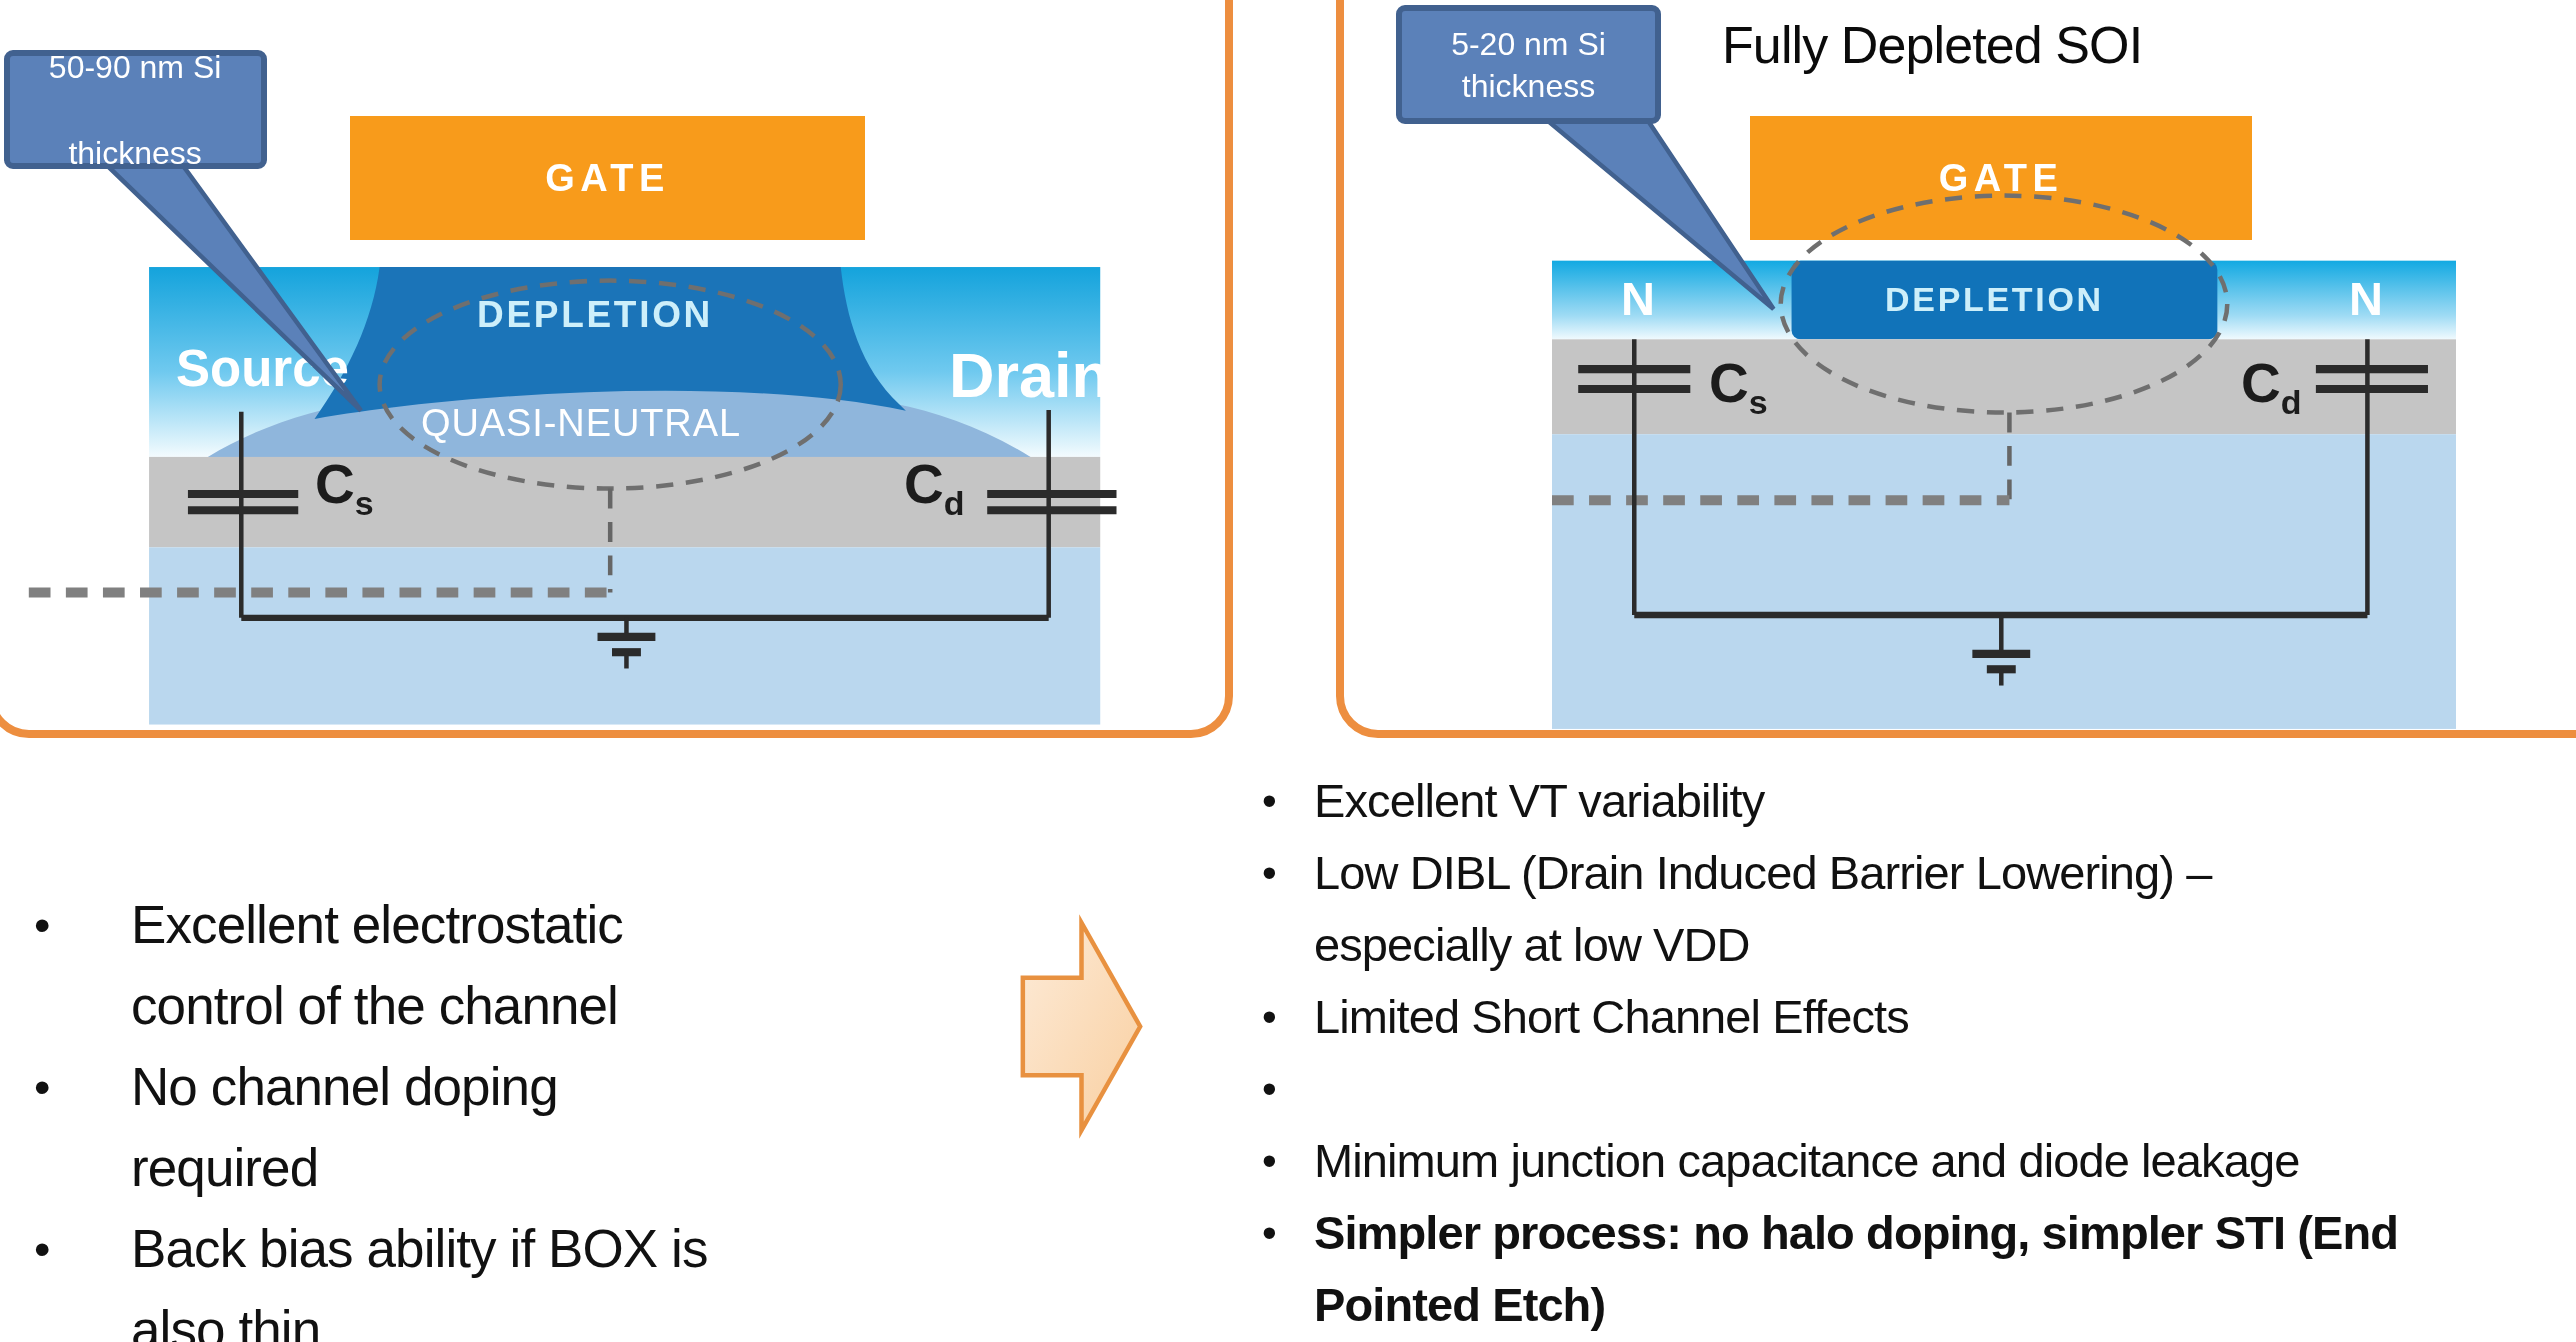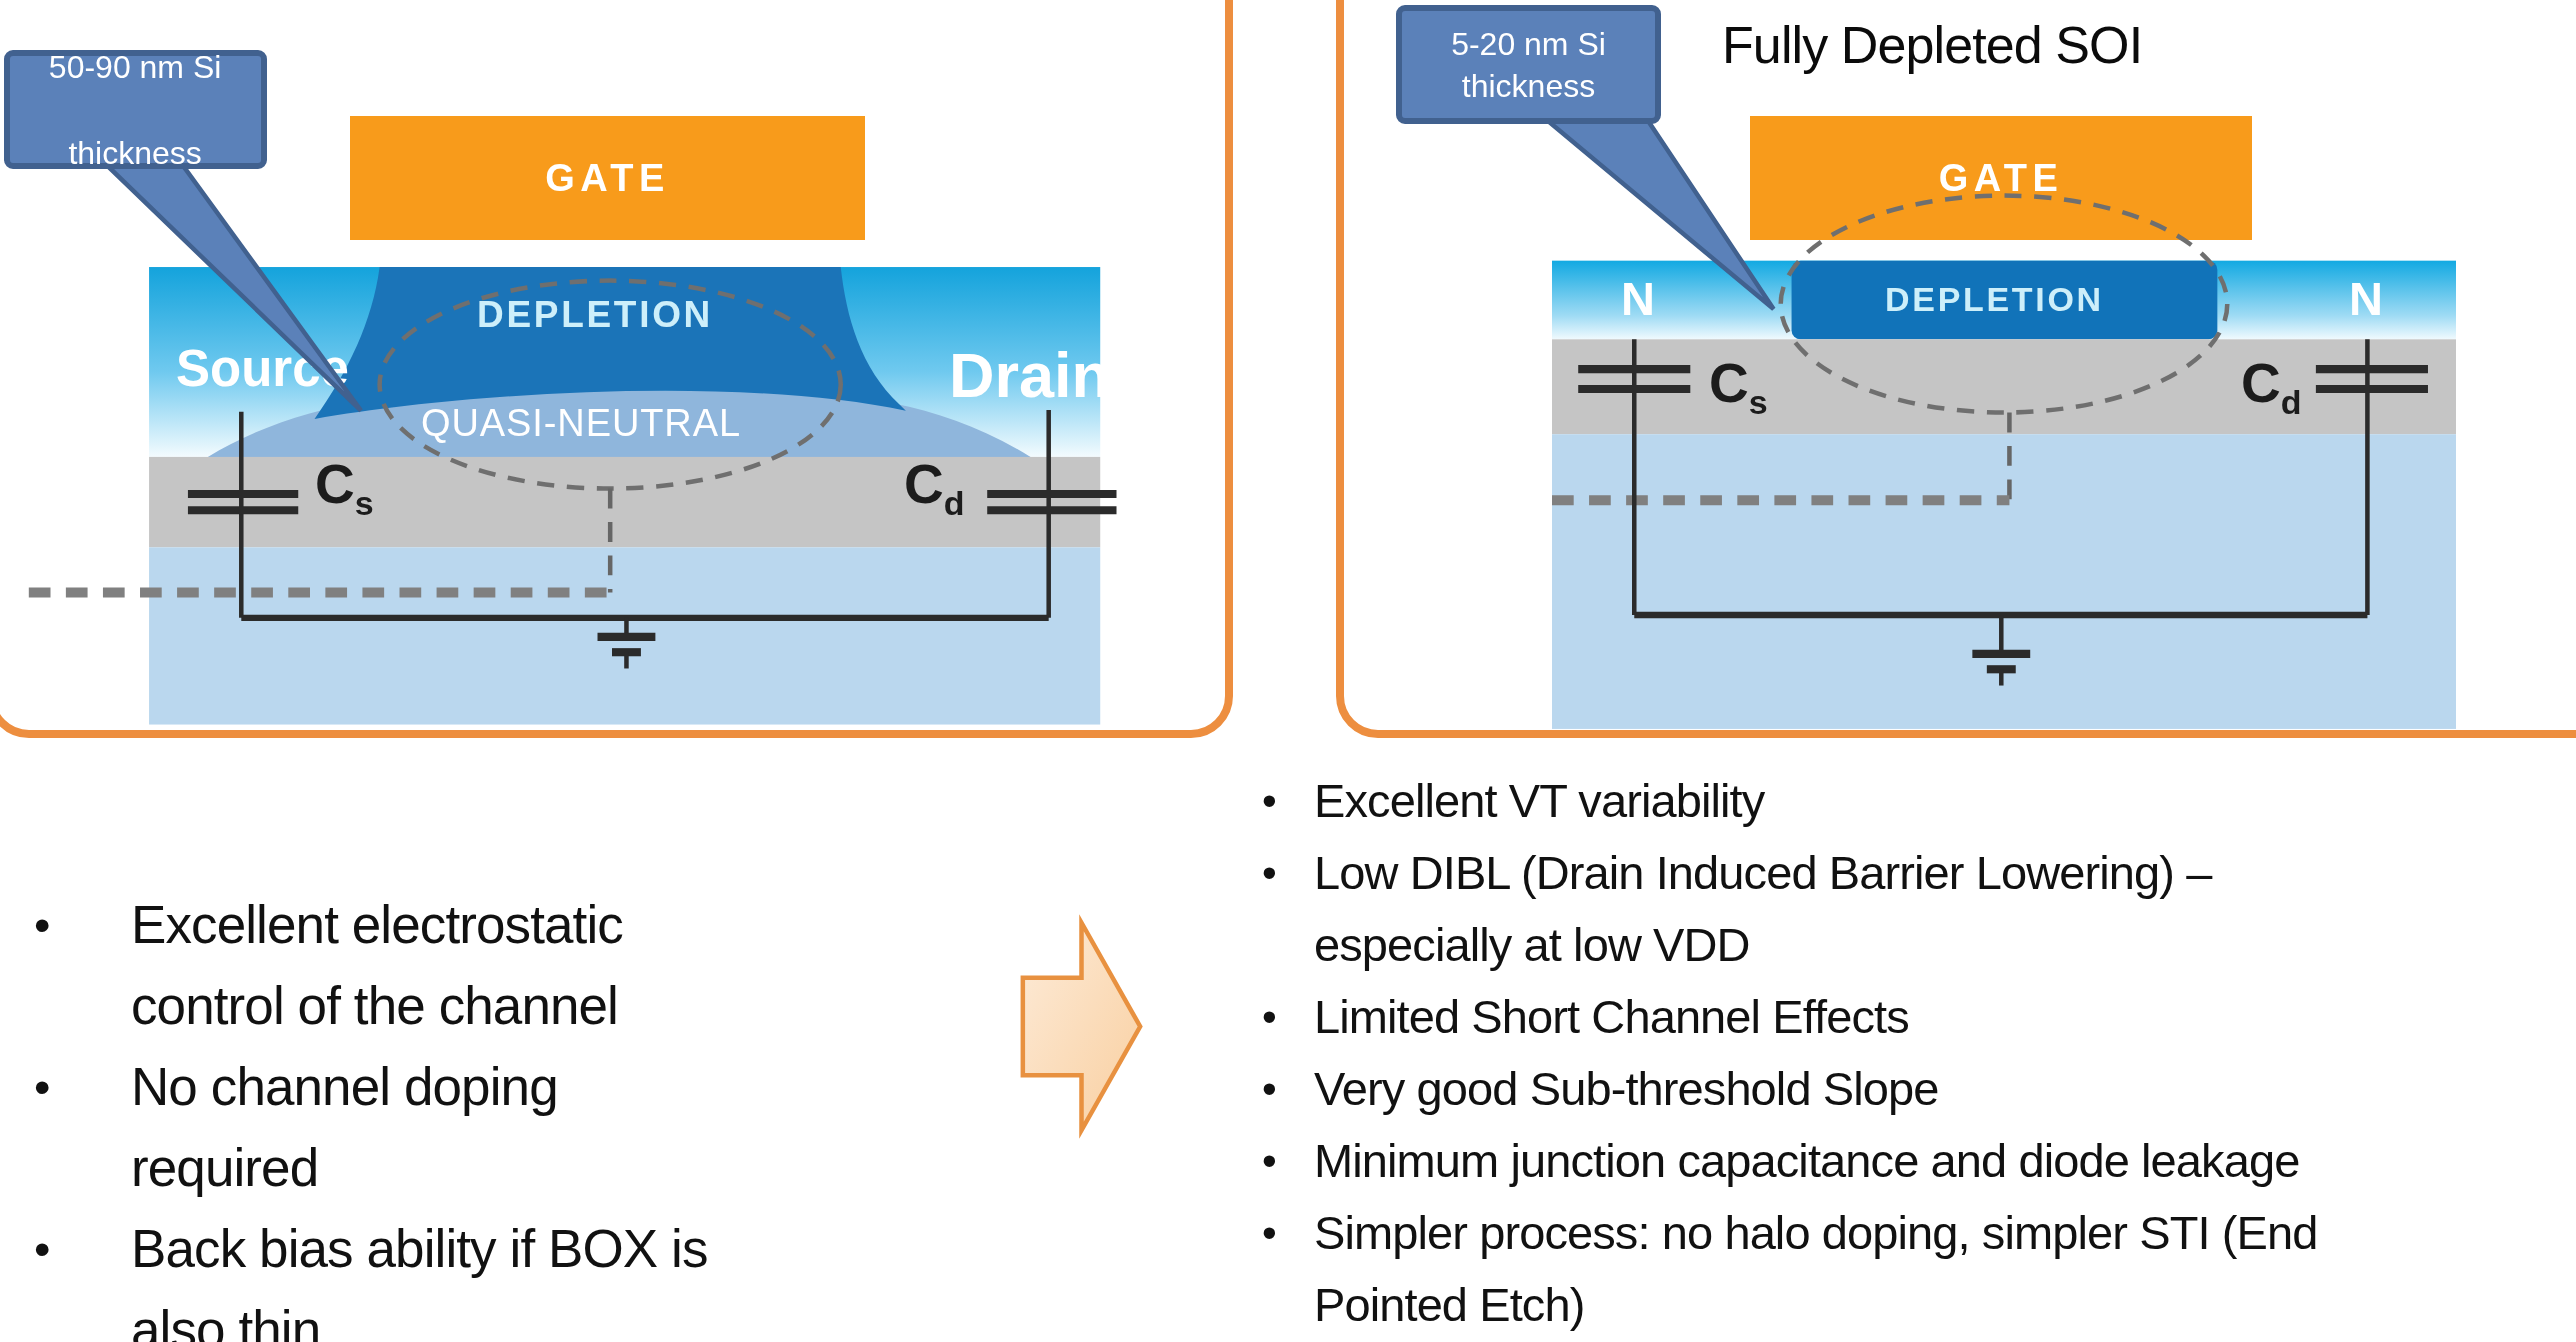--- a/index.html
+++ b/index.html
@@ -22,21 +22,21 @@
   .cap-label{position:absolute;color:#1c1c1c;font-weight:bold;font-size:55px;white-space:nowrap;}
   .cap-label sub{font-size:34px;}
   .adv-head{position:absolute;font-size:63px;letter-spacing:-0.9px;color:#0b0b0b;white-space:nowrap;}
   ul.blist{position:absolute;list-style:none;margin:0;padding:0;}
   ul.blist li{display:flex;align-items:flex-start;}
   ul.blist .blt{flex:0 0 auto;}
   #adv-list{left:34px;top:884px;font-size:53px;line-height:81px;letter-spacing:-0.9px;}
   #adv-list .blt{width:97px;font-size:47px;}
   #ben-list{left:1262px;top:765px;font-size:47px;line-height:72px;letter-spacing:-0.9px;}
   #ben-list .blt{width:52px;font-size:42px;}
-  ul.blist li.b .txt{font-weight:normal;}
+  ul.blist li.b .txt{font-weight:bold;}
   svg{position:absolute;overflow:visible;}
   .wire{stroke:#2b2b2b;stroke-width:5;fill:none;}
   .wire-thick{stroke:#2b2b2b;stroke-width:7;fill:none;}
   .plate{stroke:#2b2b2b;stroke-width:9;fill:none;}
   .dashes{stroke:#6F6F6F;stroke-width:5;fill:none;stroke-dasharray:19 14;}
   .dotline{stroke:#808080;stroke-width:11;fill:none;stroke-dasharray:24 17;}
   .dashv{stroke:#666;stroke-width:5;fill:none;stroke-dasharray:22 15;}
   .dep{fill:var(--depletion-blue);} .depr{fill:var(--depletion-blue-right);}
   .quasi{fill:var(--quasi-blue);} .gray{fill:var(--box-gray);} .sub{fill:var(--substrate-blue);}
   .pointer{fill:var(--callout-fill);stroke:var(--callout-border);stroke-width:5;}
@@ -182,21 +182,20 @@
       <li>
         <span class="blt">•</span>
         <span class="txt">Low DIBL (Drain Induced Barrier Lowering) –<br>especially at low VDD</span>
       </li>
       <li>
         <span class="blt">•</span>
         <span class="txt">Limited Short Channel Effects</span>
       </li>
       <li>
         <span class="blt">•</span>
-        <span class="txt">Very good Sub-threshold Slope</span>
       </li>
       <li>
         <span class="blt">•</span>
         <span class="txt">Minimum junction capacitance and diode leakage</span>
       </li>
       <li class="b">
         <span class="blt">•</span>
         <span class="txt">Simpler process: no halo doping, simpler STI (End<br>Pointed Etch)</span>
       </li>
     </ul>

